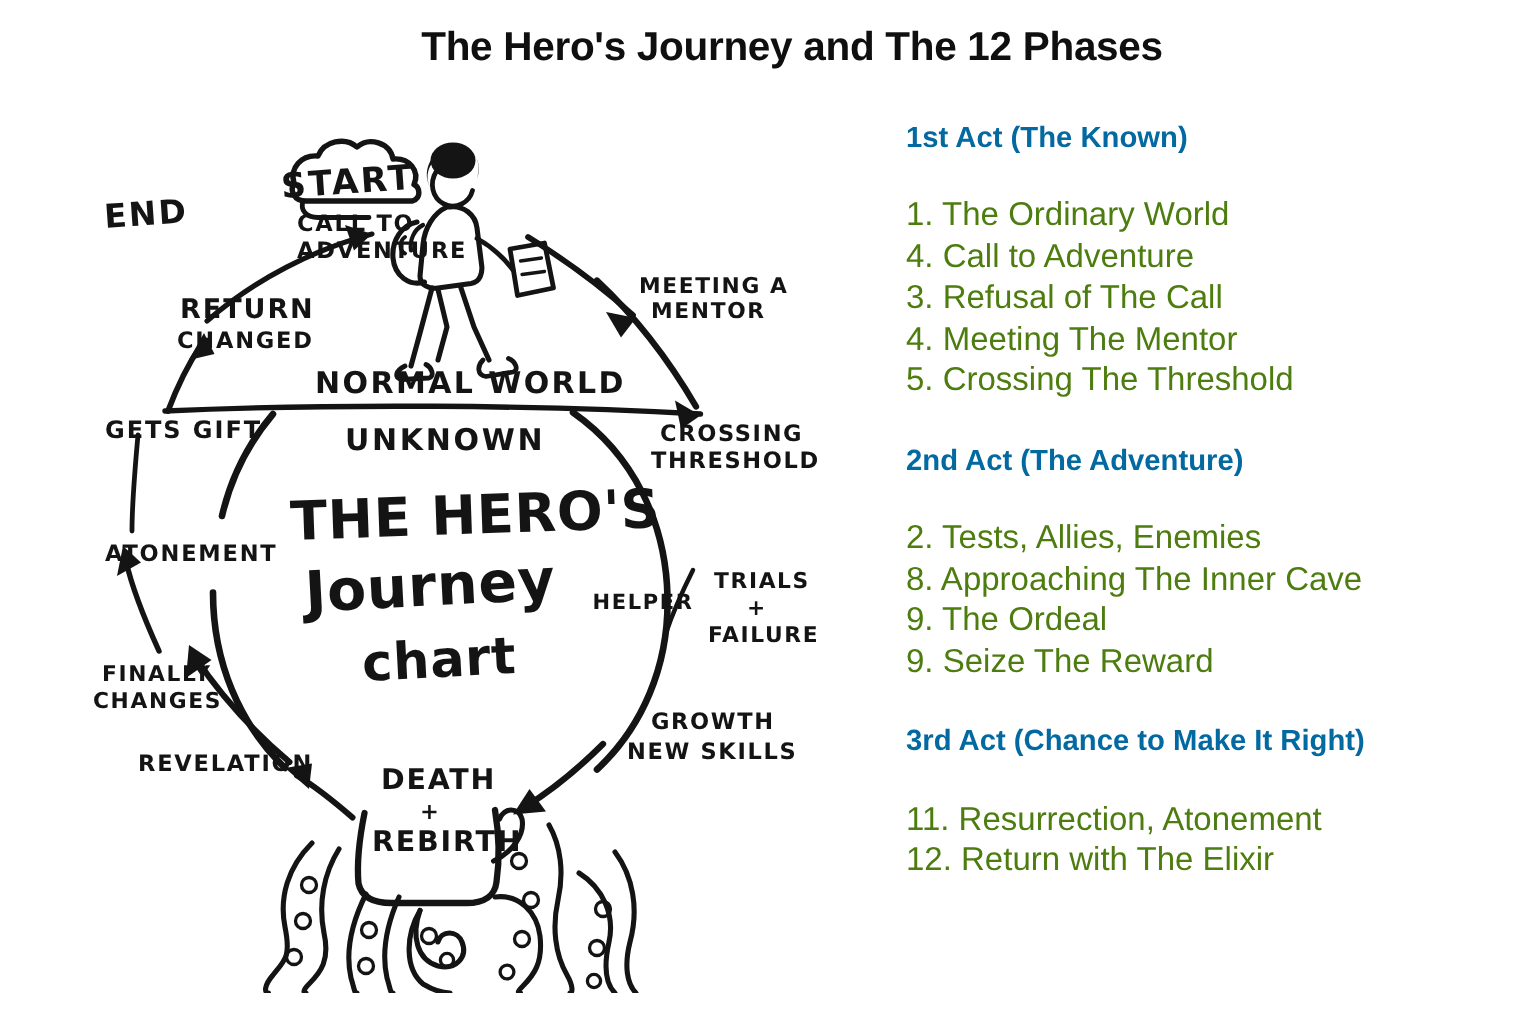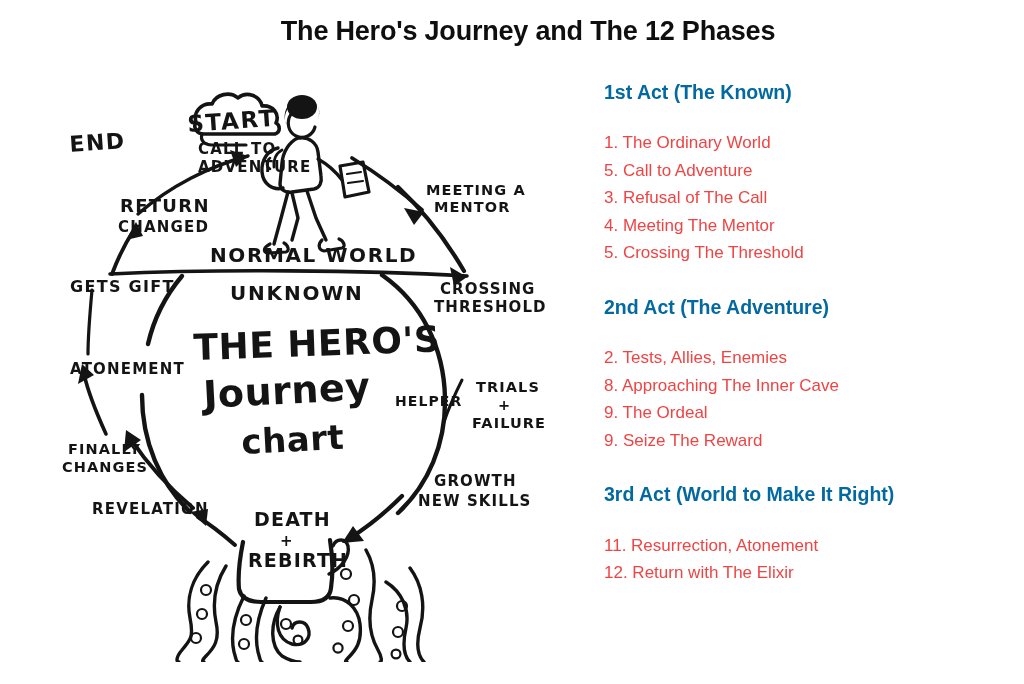--- a/index.html
+++ b/index.html
@@ -58,23 +58,23 @@
     line-height: 1.25;
     white-space: nowrap;
   }
   .act-spacer { height: 25px; }
   .act-list {
     list-style: none;
     margin: 0;
     padding: 0;
   }
   .act-item {
-    font-size: 17px;
+    font-size: 22px;
     line-height: 27.5px;
-    color: #ef4444;
+    color: #4d7c0f;
     white-space: nowrap;
   }
   .block-gap { height: 28px; }
 </style>
 </head>
 <body>
 
 <div id="page-title">The Hero's Journey and The 12 Phases</div>
 
 <div id="diagram">
@@ -265,21 +265,21 @@
   </svg>
 </div>
 
 <div id="acts">
 
   <div class="act-block">
     <div class="act-heading">1st Act (The Known)</div>
     <div class="act-spacer"></div>
     <ul class="act-list">
       <li class="act-item">1. The Ordinary World</li>
-      <li class="act-item">5. Call to Adventure</li>
+      <li class="act-item">4. Call to Adventure</li>
       <li class="act-item">3. Refusal of The Call</li>
       <li class="act-item">4. Meeting The Mentor</li>
       <li class="act-item">5. Crossing The Threshold</li>
     </ul>
   </div>
 
   <div class="block-gap"></div>
 
   <div class="act-block">
     <div class="act-heading">2nd Act (The Adventure)</div>
@@ -288,21 +288,21 @@
       <li class="act-item">2. Tests, Allies, Enemies</li>
       <li class="act-item">8. Approaching The Inner Cave</li>
       <li class="act-item">9. The Ordeal</li>
       <li class="act-item">9. Seize The Reward</li>
     </ul>
   </div>
 
   <div class="block-gap"></div>
 
   <div class="act-block">
-    <div class="act-heading">3rd Act (World to Make It Right)</div>
+    <div class="act-heading">3rd Act (Chance to Make It Right)</div>
     <div class="act-spacer"></div>
     <ul class="act-list">
       <li class="act-item">11. Resurrection, Atonement</li>
       <li class="act-item">12. Return with The Elixir</li>
     </ul>
   </div>
 
 </div>
 
 </body></html>

